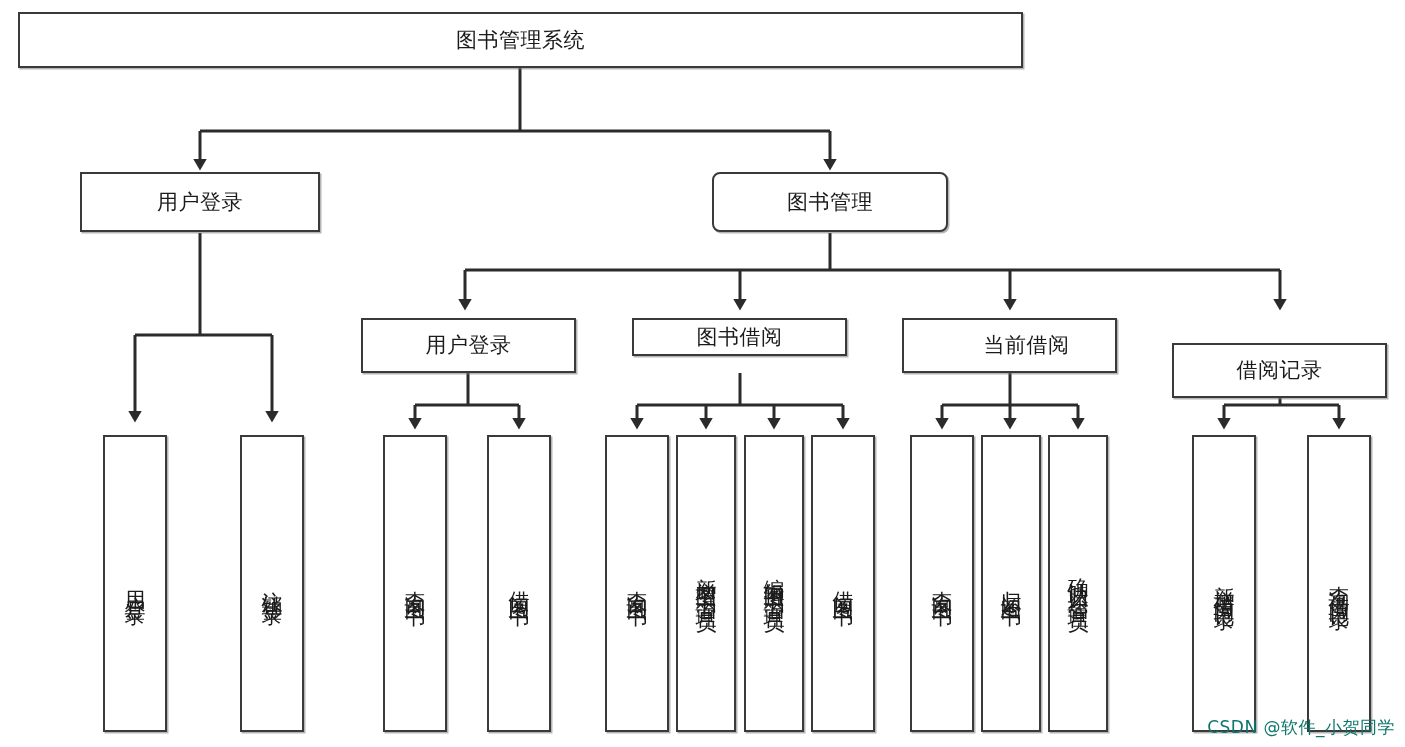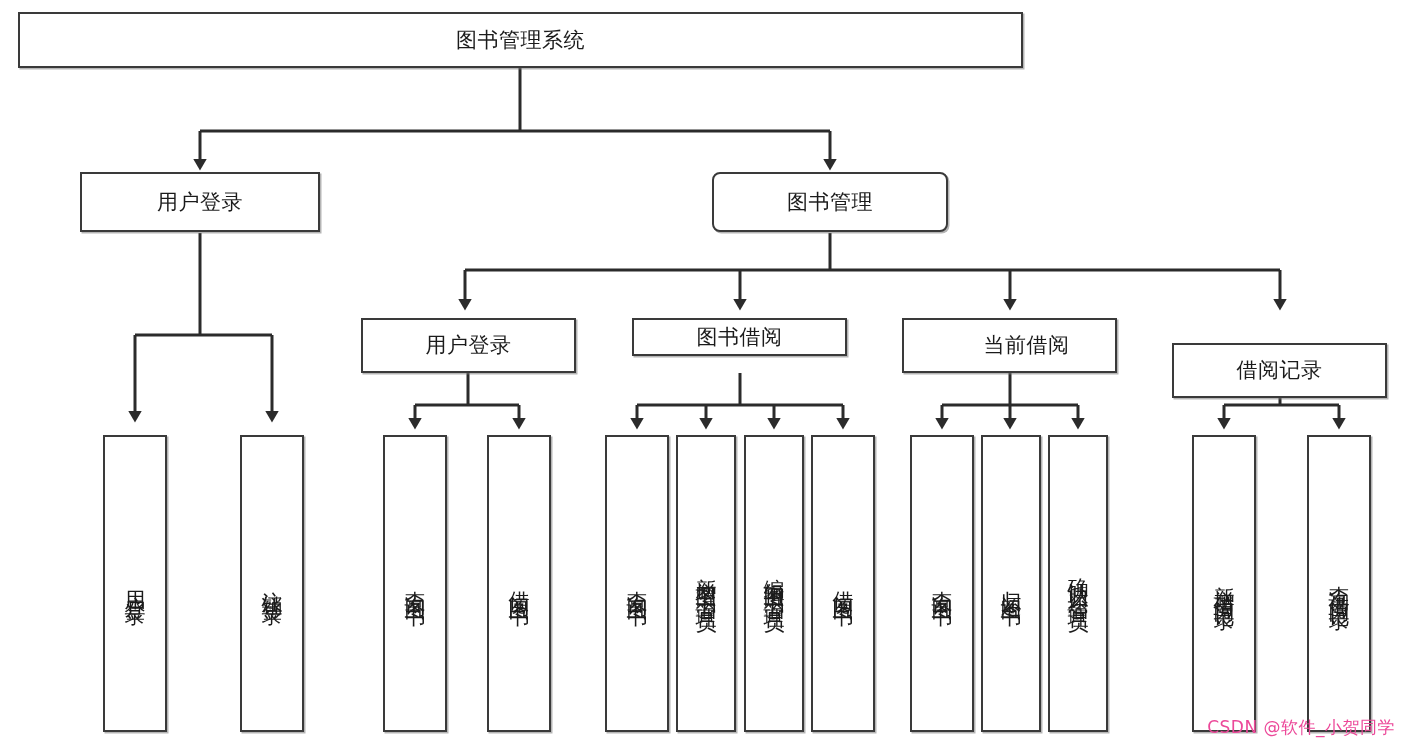--- a/index.html
+++ b/index.html
@@ -60,21 +60,21 @@
     letter-spacing: 5px;
     font-size: 21px;
     white-space: normal;
     max-height: 280px;
   }
   #watermark {
     position: absolute;
     right: 10px;
     bottom: 8px;
     font-size: 17px;
-    color: #ec4899;
+    color: #0f766e;
     letter-spacing: 0.5px;
     white-space: nowrap;
     user-select: none;
   }
 </style>
 </head>
 <body>
 
 <div id="diagram-root">
 

